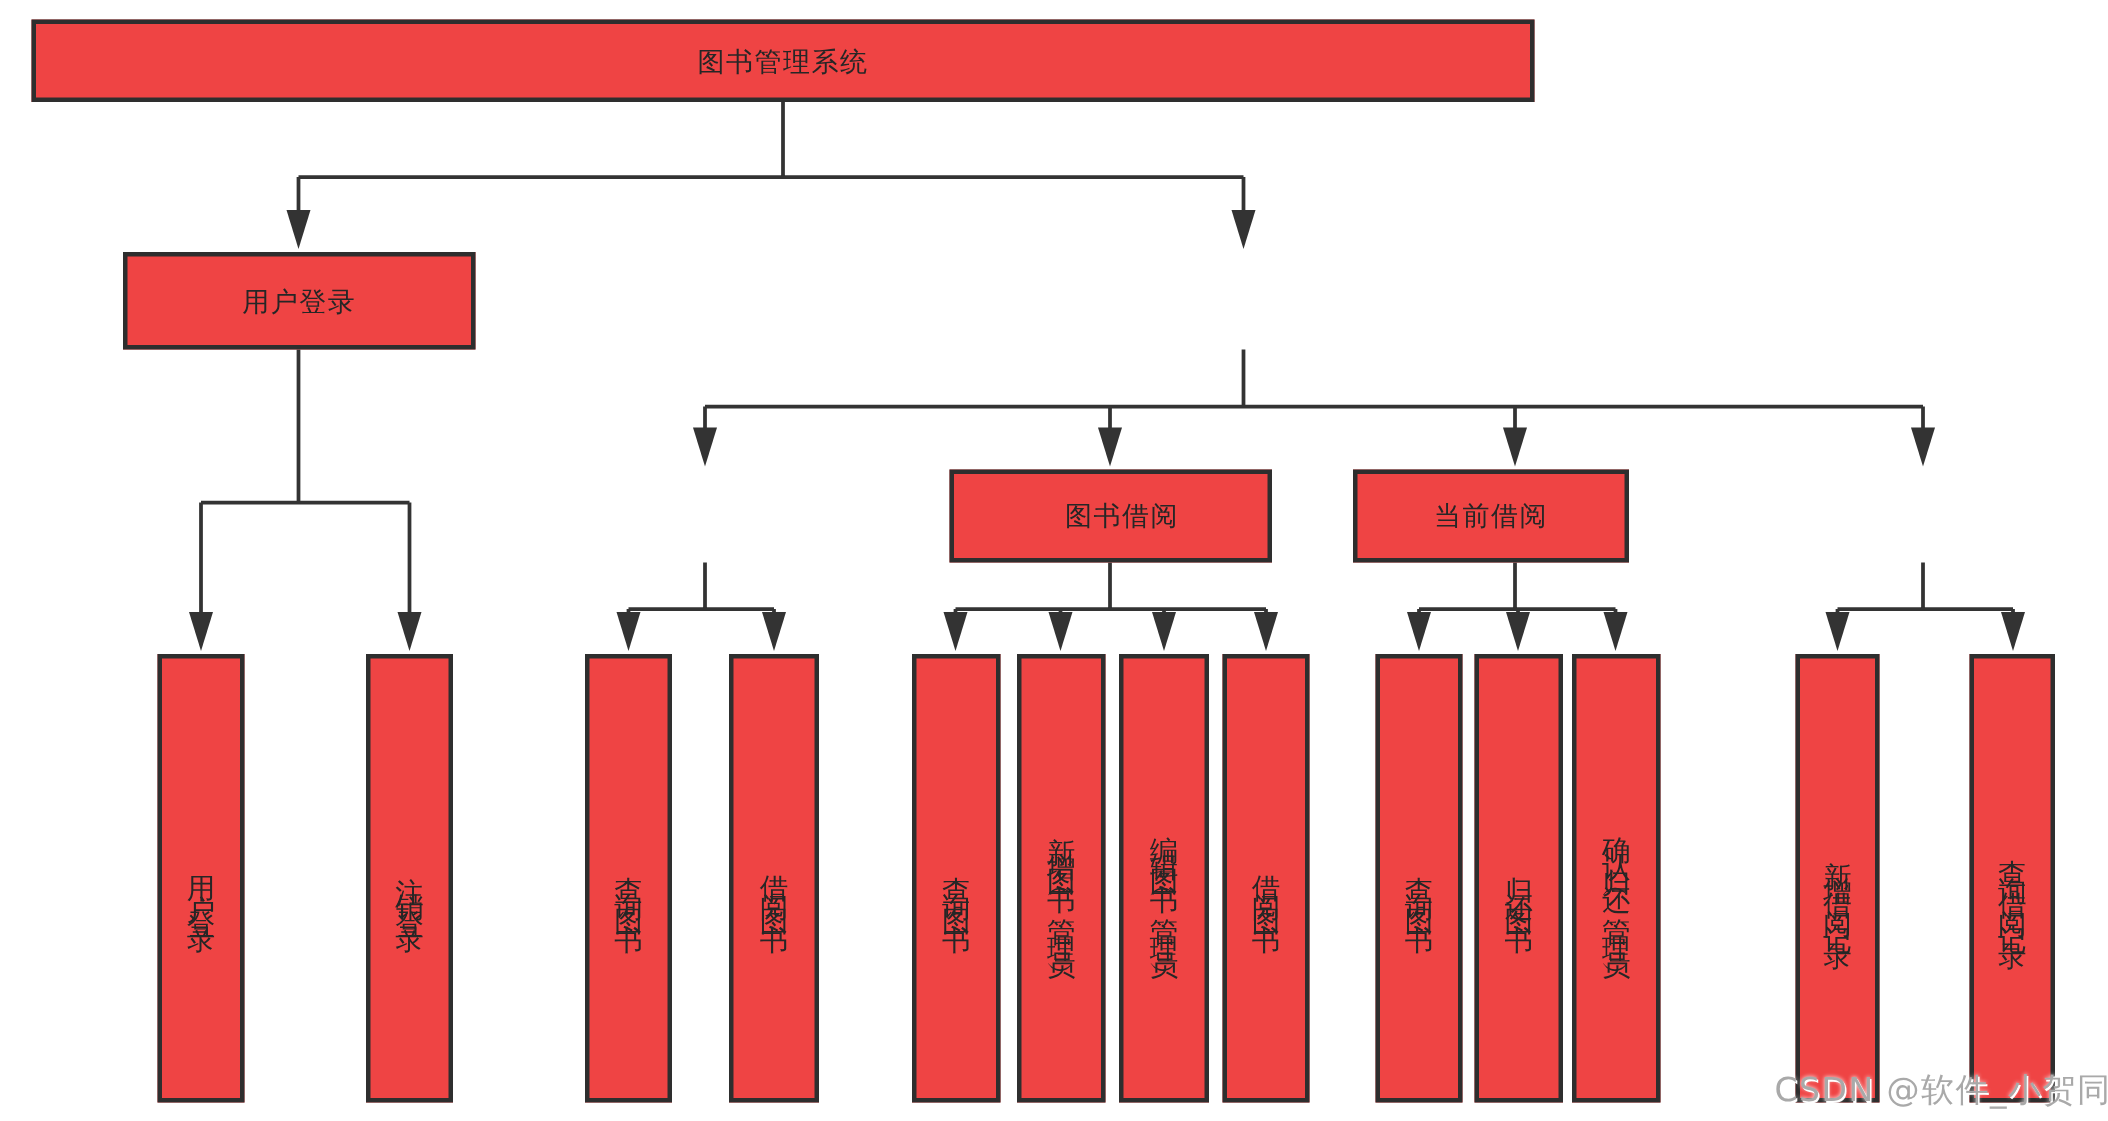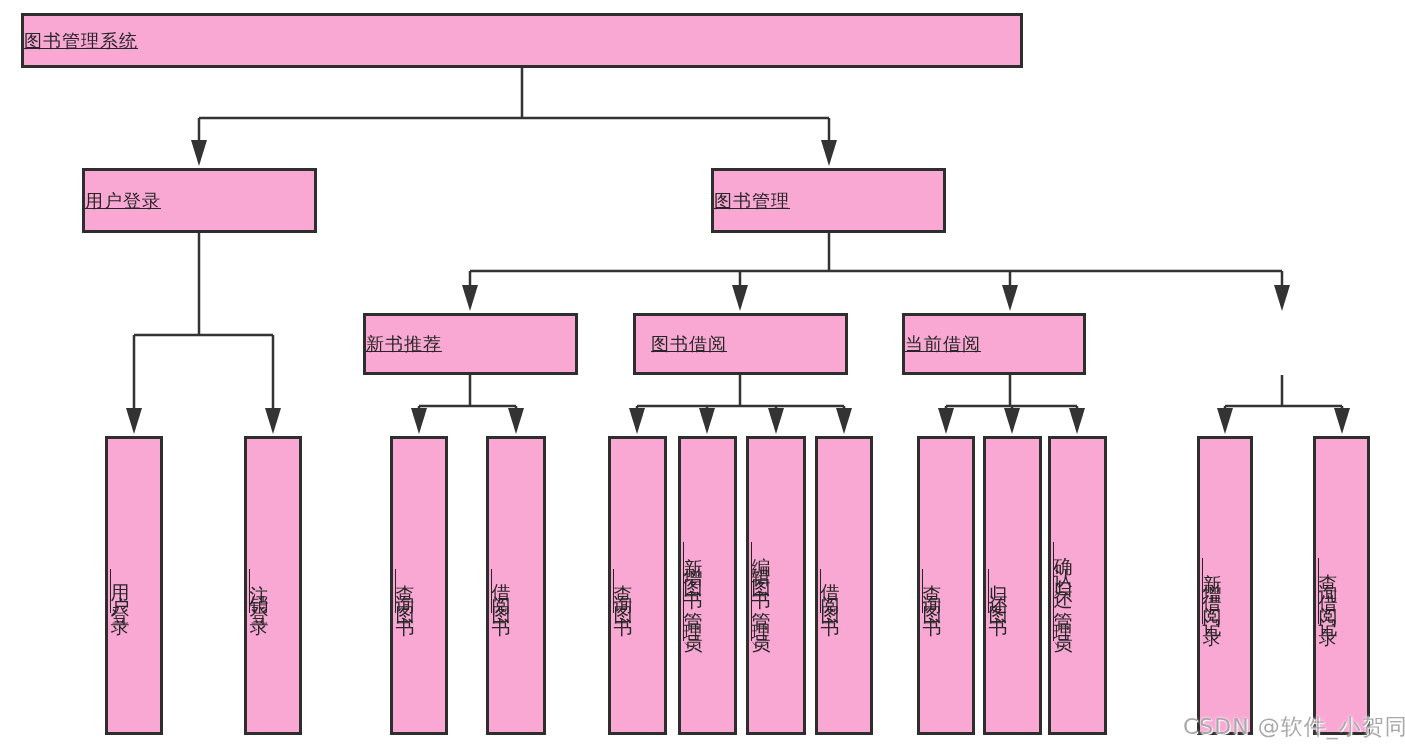--- a/index.html
+++ b/index.html
@@ -10,25 +10,25 @@
     background: #ffffff;
     overflow: hidden;
     font-family: "DejaVu Sans", "Liberation Sans", sans-serif;
     color: #262626;
   }
   svg.wires { position: absolute; left: 0; top: 0; z-index: 1; }
   .node {
     position: absolute;
     box-sizing: border-box;
     border: 3px solid #2e2e2e;
-    background: #f9a8d4;
+    background: #ef4444;
     display: flex;
     align-items: center;
+    justify-content: center;
     z-index: 2;
-    text-decoration: underline;
   }
   .h-label {
     font-size: 18px;
     letter-spacing: 1px;
     white-space: nowrap;
   }
   .v-label {
     writing-mode: vertical-rl;
     text-orientation: mixed;
     font-size: 19px;
@@ -109,27 +109,21 @@
     </g>
   </svg>
 
   <div class="node n-root">
     <span class="h-label">图书管理系统</span>
   </div>
 
   <div class="node n-l2-user">
     <span class="h-label">用户登录</span>
   </div>
-  <div class="node n-l2-book">
-    <span class="h-label">图书管理</span>
-  </div>
 
-  <div class="node n-l3 n-l3-new">
-    <span class="h-label">新书推荐</span>
-  </div>
   <div class="node n-l3 n-l3-borrow">
     <span class="h-label">图书借阅</span>
   </div>
   <div class="node n-l3 n-l3-current">
     <span class="h-label">当前借阅</span>
   </div>
 
   <div class="node leaf n-user-login">
     <span class="v-label">用户登录</span>
   </div>

